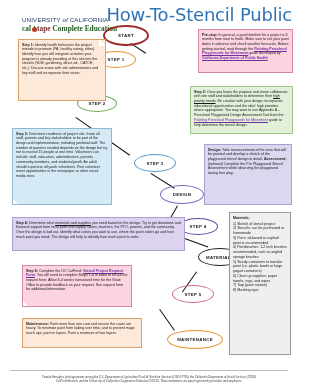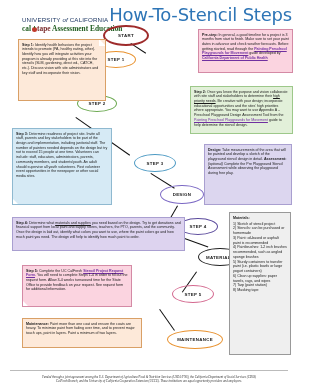--- a/index.html
+++ b/index.html
@@ -138,25 +138,25 @@
 <div id="page">
 
   <div class="logo">
     <div class="logo-line1">
       <span>UNIVERSITY</span>
       <span class="ital">of</span>
       <span>CALIFORNIA</span>
     </div>
     <div class="logo-line2">
       <span class="cal">cal</span><span class="logo-apple"></span><span class="fresh">tape</span>
-      <span class="cal">Assessment Education</span>
+      <span class="cal">Complete Education</span>
     </div>
   </div>
 
-  <div class="page-title">How-To-Stencil Steps</div>
+  <div class="page-title">How-To-Stencil Public</div>
 
   <div class="conn" style="left:131px; top:43px; width:18px; height:1.2px; transform: rotate(33deg);"></div>
   <div class="conn" style="left:79px; top:66px; width:20px; height:1.2px; transform: rotate(60deg);"></div>
   <div class="conn" style="left:76px; top:117px; width:66px; height:1.2px; transform: rotate(35deg);"></div>
   <div class="conn" style="left:151px; top:173px; width:28px; height:1.2px; transform: rotate(32deg);"></div>
   <div class="conn" style="left:178px; top:206px; width:24px; height:1.2px; transform: rotate(120deg);"></div>
   <div class="conn" style="left:182px; top:237px; width:28px; height:1.2px; transform: rotate(20deg);"></div>
   <div class="conn" style="left:197px; top:272px; width:25px; height:1.2px; transform: rotate(125deg);"></div>
   <div class="conn" style="left:160px; top:309px; width:26px; height:1.2px; transform: rotate(55deg);"></div>
 

